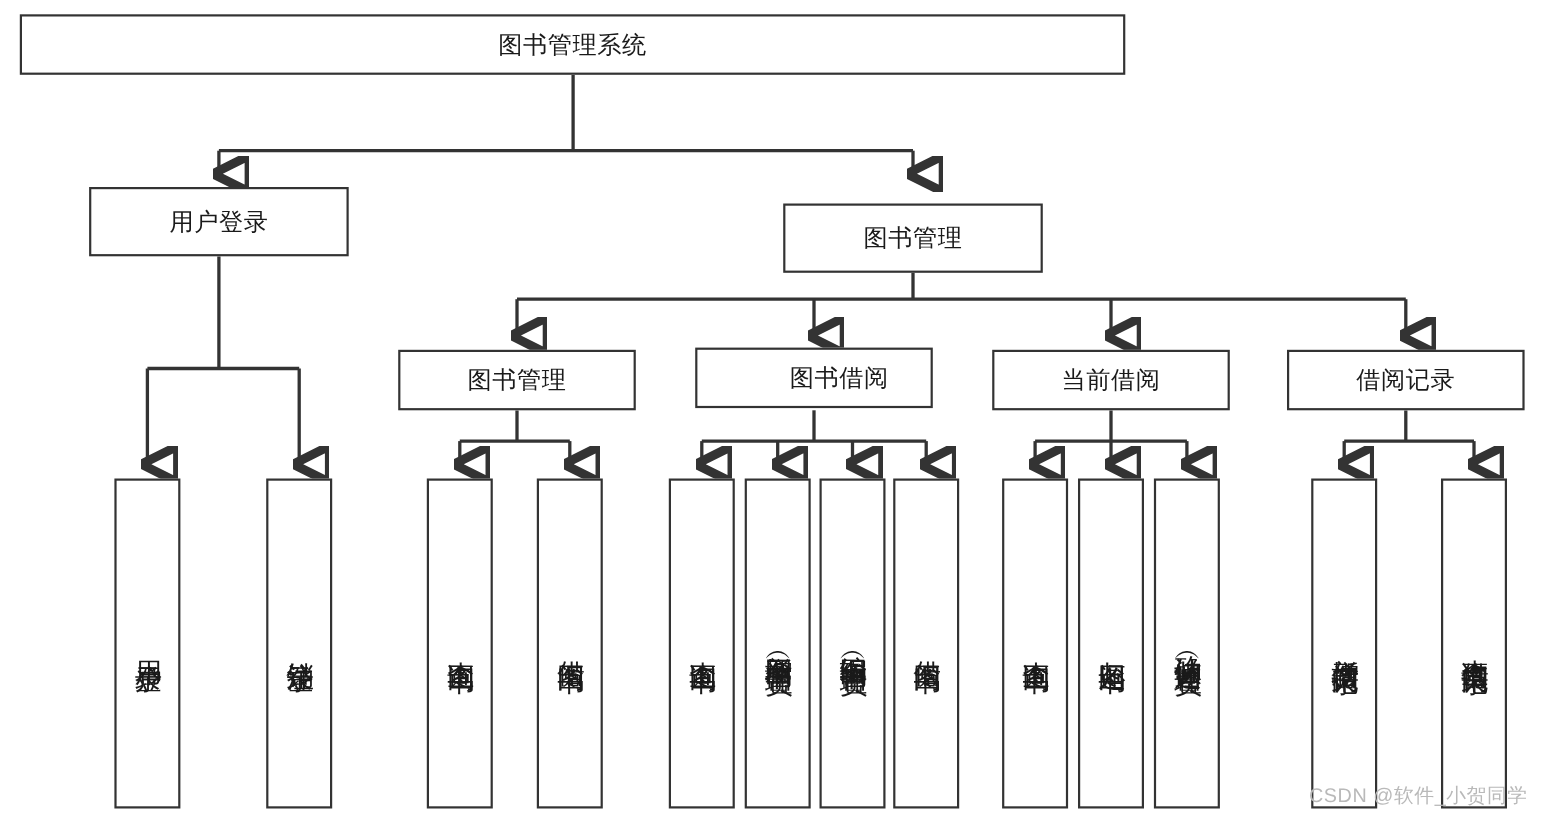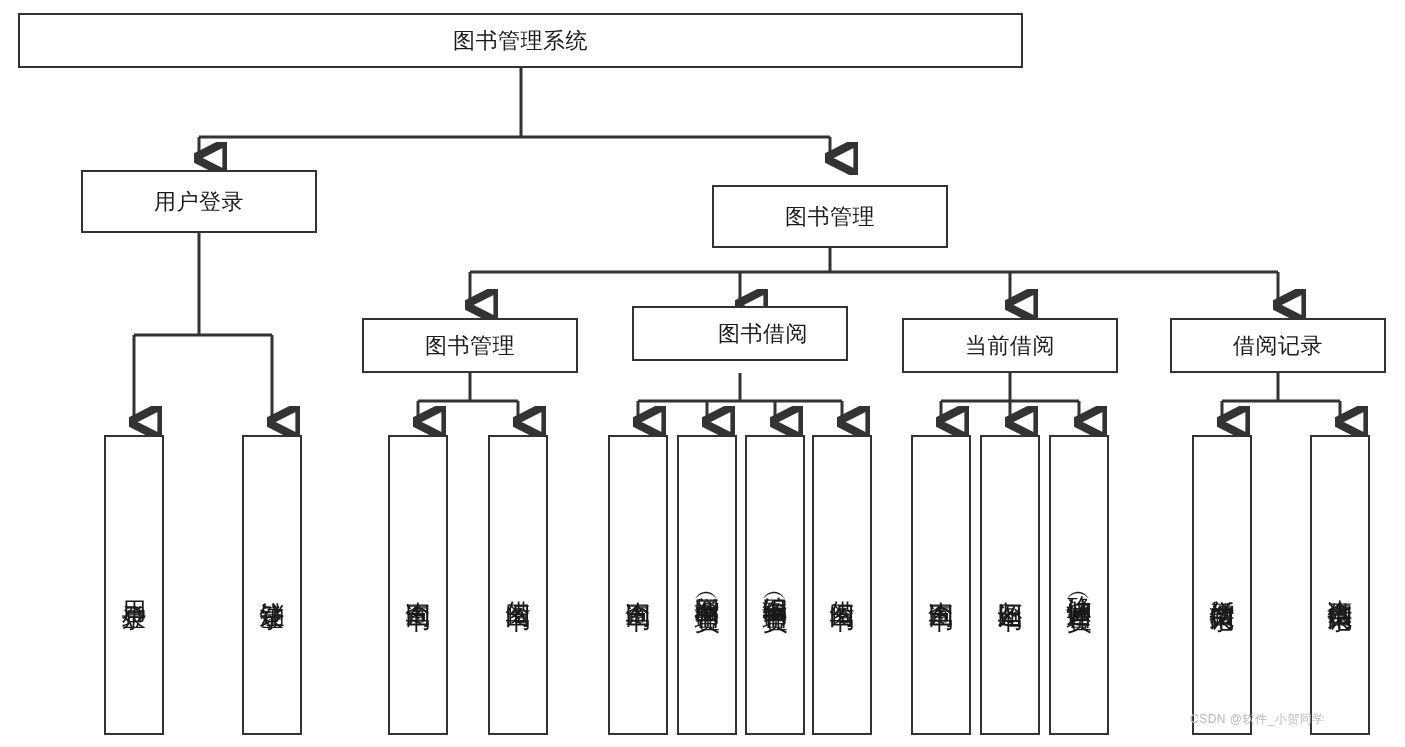--- a/index.html
+++ b/index.html
@@ -41,21 +41,21 @@
   .node.vert .label{
     writing-mode:vertical-rl;
     text-orientation:upright;
     font-size:25px;
     letter-spacing:2px;
     line-height:1;
   }
   .watermark{
     position:absolute;
     left:1190px;top:711px;
-    font-size:12px;
+    font-size:18px;
     color:#b9b9b9;
     letter-spacing:0.5px;
     z-index:5;
     white-space:nowrap;
     font-family:"Liberation Sans","DejaVu Sans",sans-serif;
   }
   svg.links{
     position:absolute;left:0;top:0;width:1405px;height:747px;
     z-index:1;
     pointer-events:none;
@@ -126,21 +126,21 @@
   <div class="node horiz" style="left:81px;top:170px;width:236px;height:63px;">
     <span class="label">用户登录</span>
   </div>
   <div class="node horiz" style="left:712px;top:170px;width:236px;height:63px;margin-top:15px;">
     <span class="label">图书管理</span>
   </div>
 
   <div class="node horiz" style="left:362px;top:318px;width:216px;height:55px;">
     <span class="label">图书管理</span>
   </div>
-  <div class="node horiz" style="left:632px;top:306px;width:216px;height:55px;padding-left:46px;">
+  <div class="node horiz" style="left:632px;top:316px;width:216px;height:55px;padding-left:46px;">
     <span class="label">图书借阅</span>
   </div>
   <div class="node horiz" style="left:1170px;top:318px;width:216px;height:55px;">
     <span class="label">借阅记录</span>
   </div>
   <div class="node horiz" style="left:902px;top:318px;width:216px;height:55px;">
     <span class="label">当前借阅</span>
   </div>
 
   <div class="node vert" style="left:104px;top:435px;width:60px;height:300px;">

